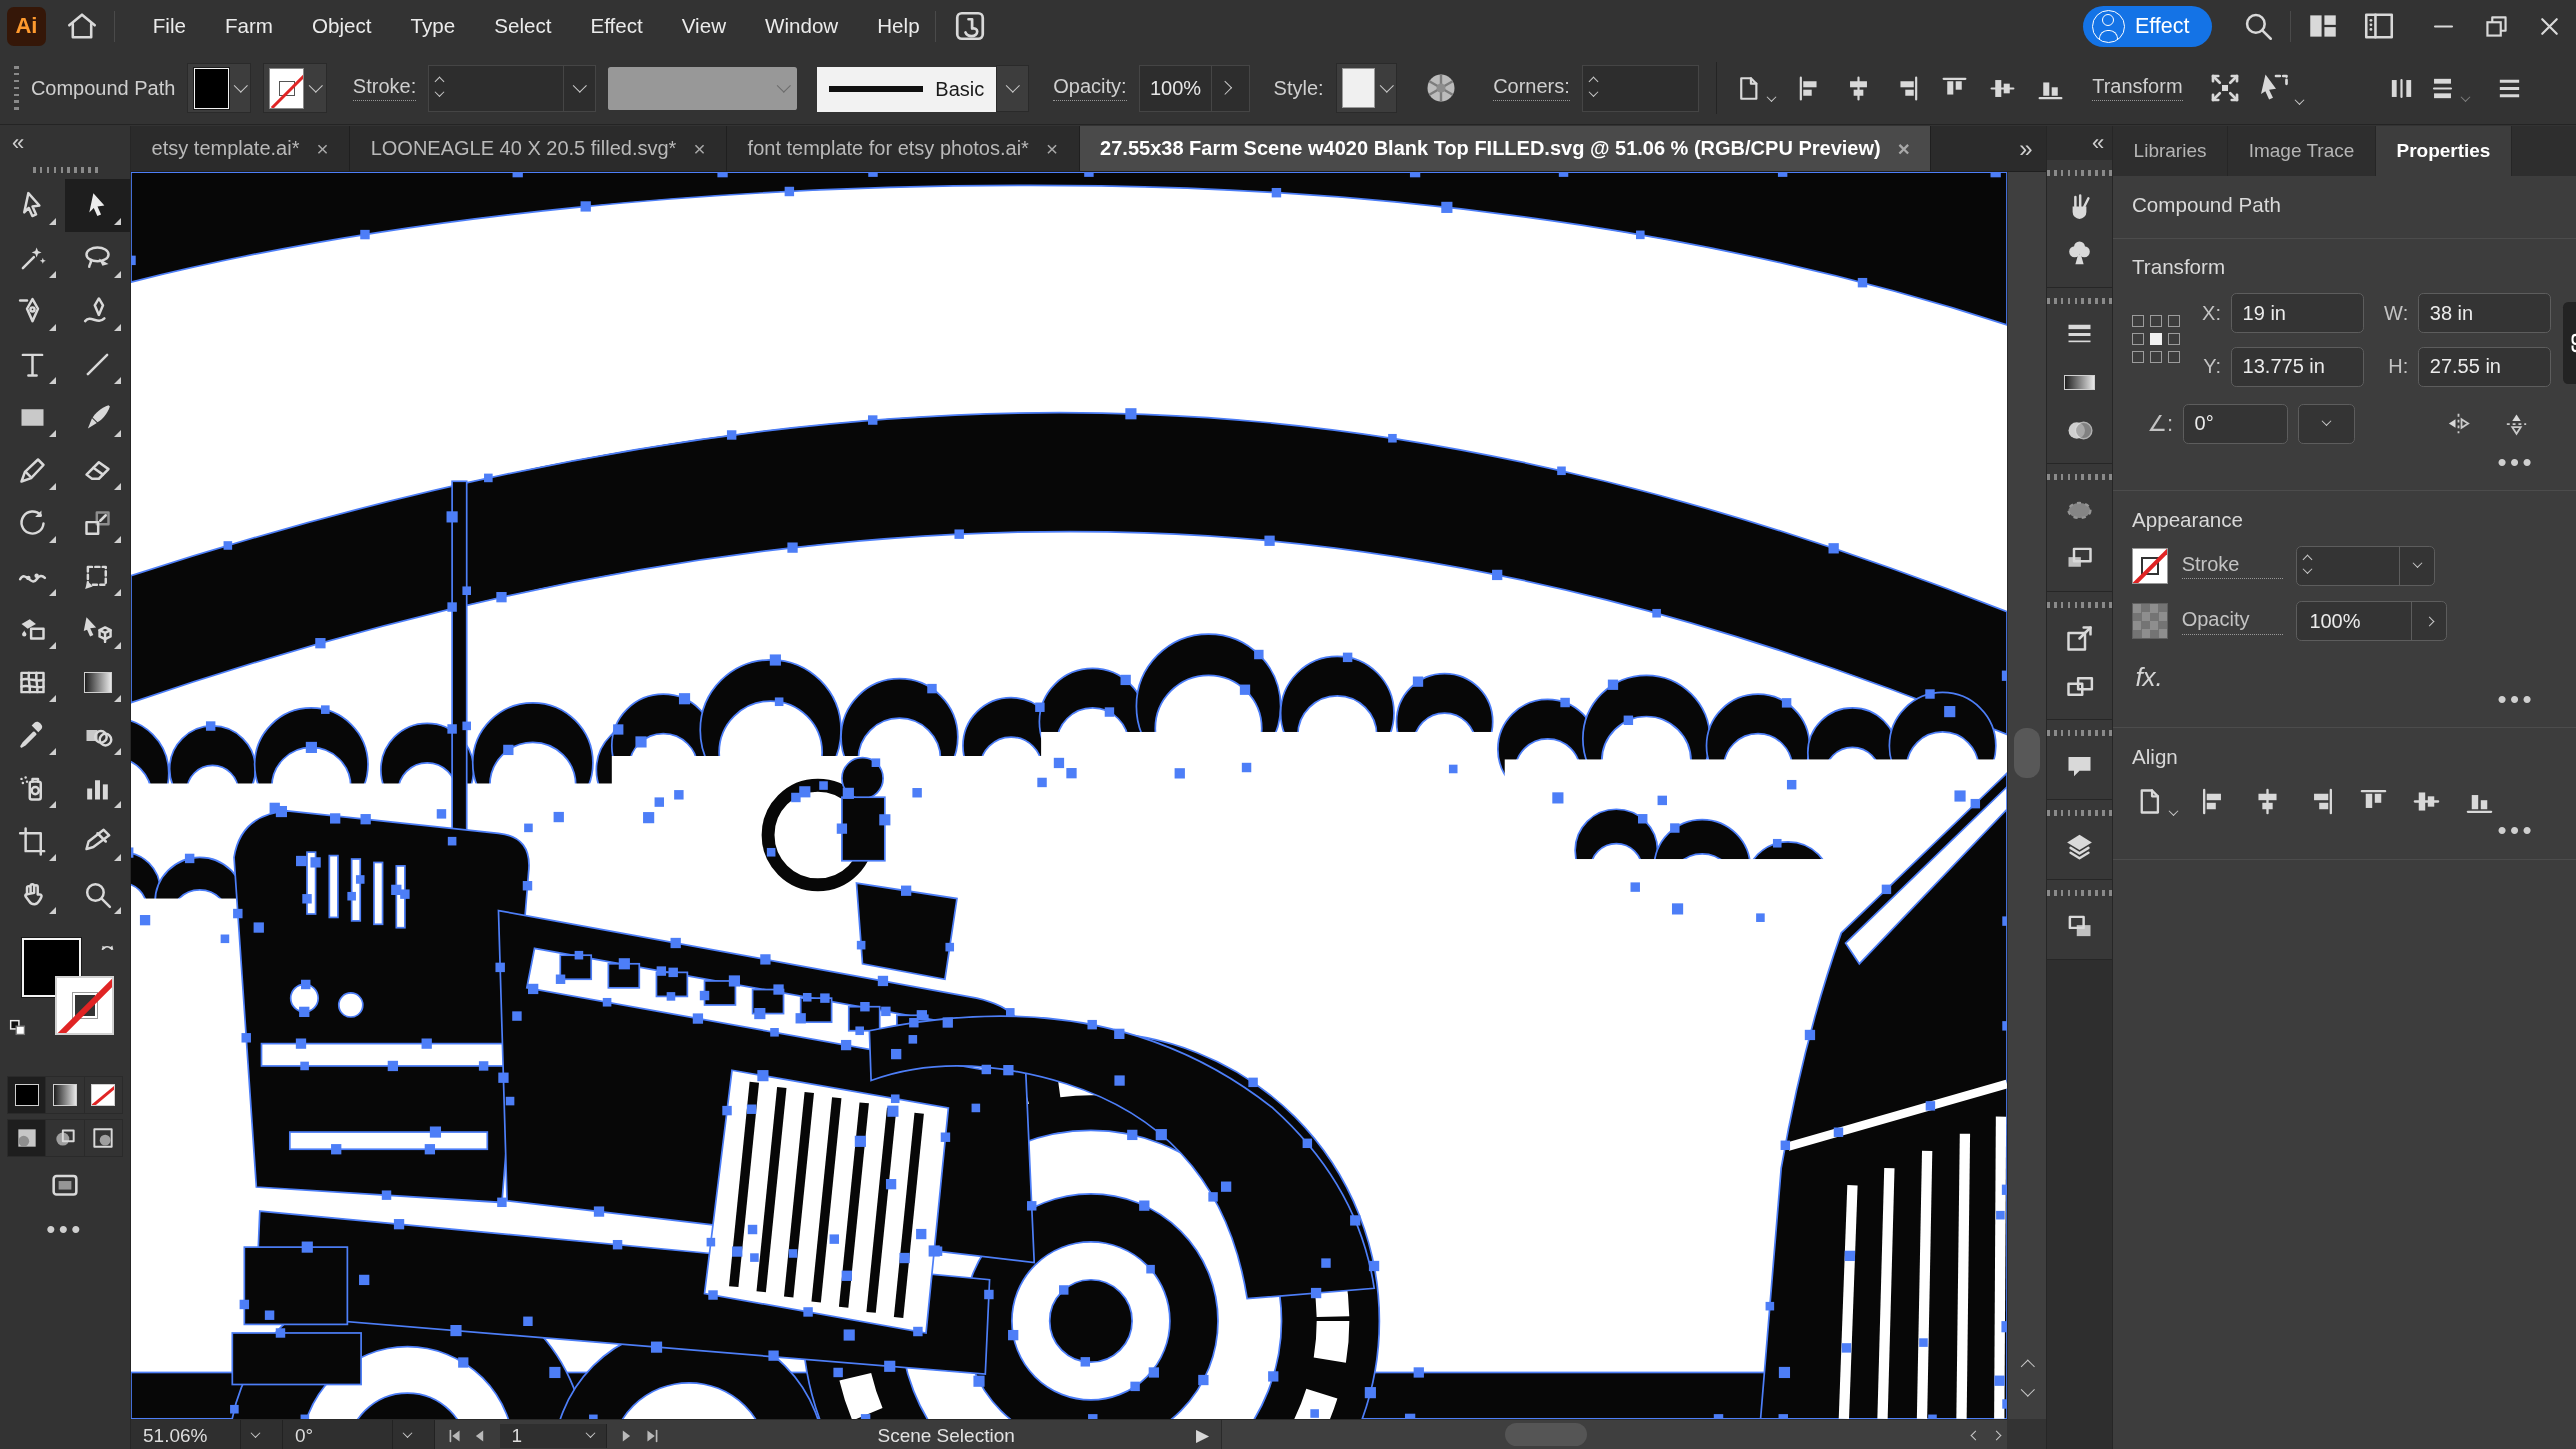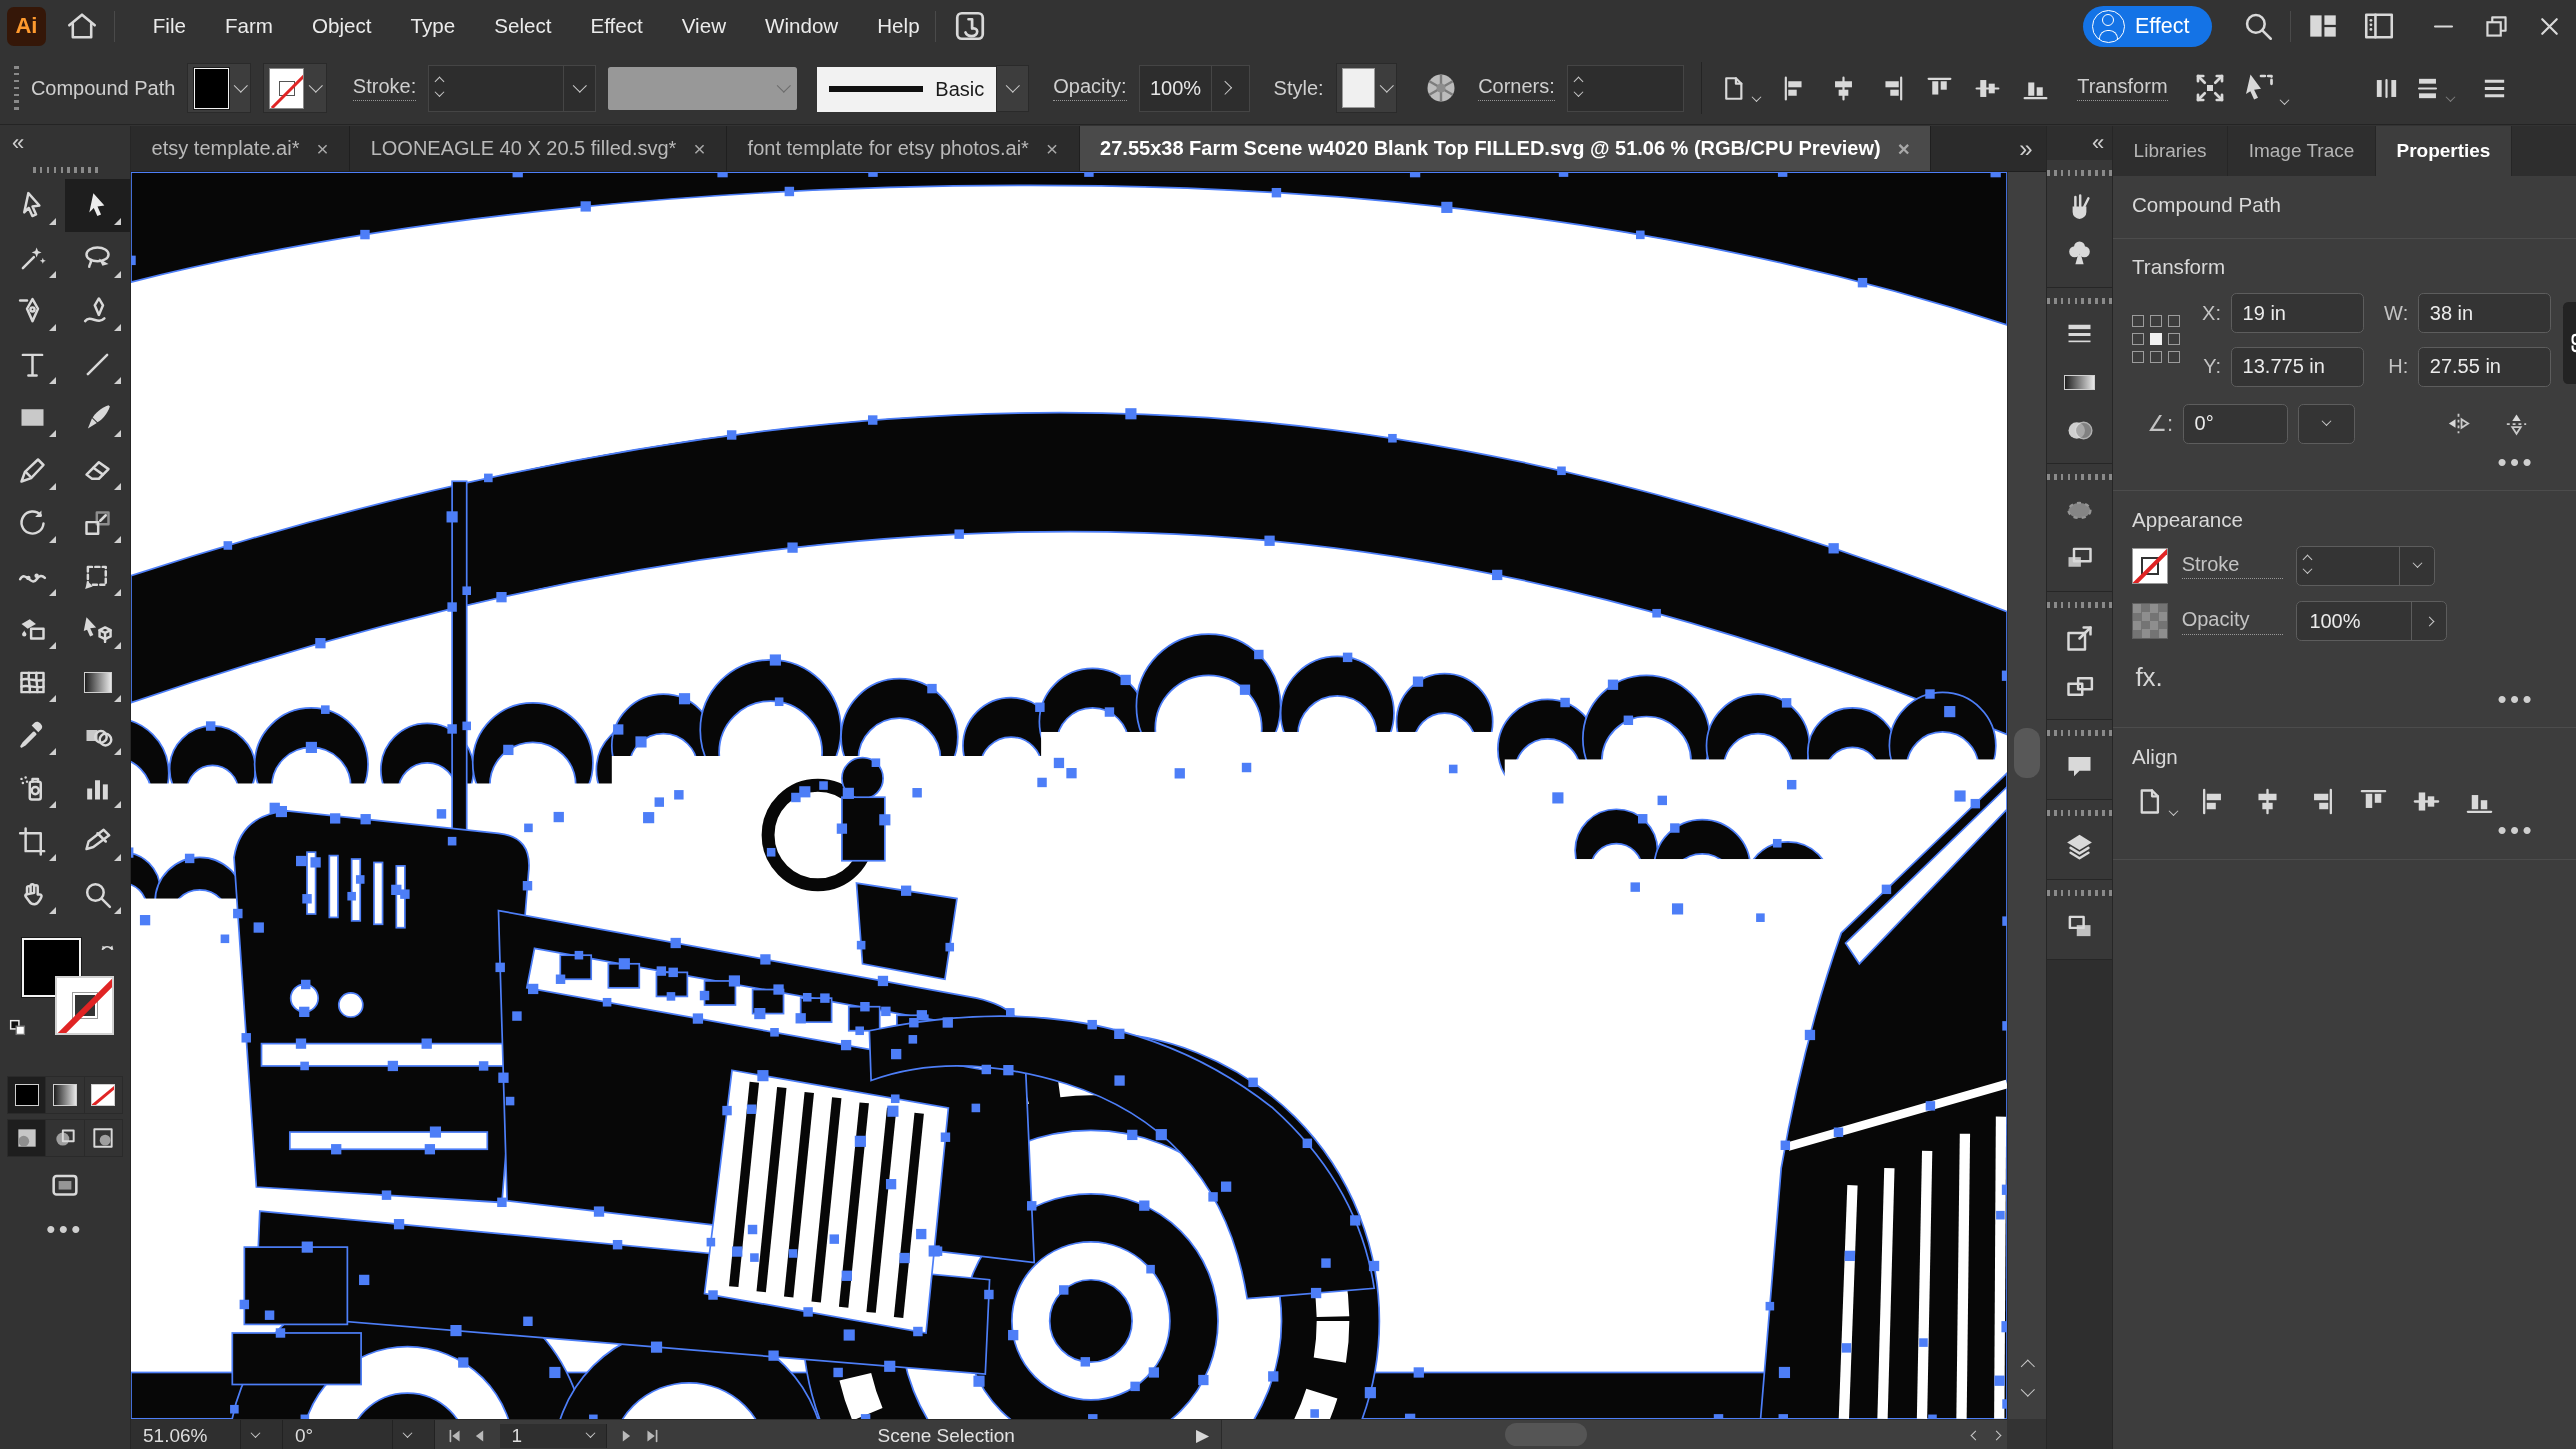--- a/index.html
+++ b/index.html
@@ -112,21 +112,21 @@
   #refgrid i{border:1.7px solid #9c9c9c;display:block}
   #refgrid i.c{background:#f0f0f0;border-color:#f0f0f0}
   #chain-btn{width:43px;height:82px;background:#232323;border-radius:5.2px;display:flex;align-items:center;justify-content:center;margin-left:12px}
   .prow-dots{display:flex;justify-content:flex-end;padding:0 22px 6.9px 0}
   .arow{display:flex;align-items:center;gap:13.7px;margin-bottom:15.5px}
   .asw-fill{width:34px;height:34px;background:#000;border:1.7px solid #ececec;outline:0.9px solid #222}
   .asw-none{width:34px;height:34px;background:#fff;border:0.9px solid #999;position:relative;overflow:hidden}
   .asw-none::before{content:"";position:absolute;left:7.7px;top:7.7px;width:14.6px;height:14.6px;border:2.6px solid #333}
   .asw-none::after{content:"";position:absolute;left:-6.9px;top:14.6px;width:55px;height:4.3px;background:#e02424;transform:rotate(-45deg)}
   .asw-checker{width:34px;height:34px;background:conic-gradient(#9a9a9a 25%,#c4c4c4 0 50%,#9a9a9a 0 75%,#c4c4c4 0) 0 0/17px 17px;opacity:.6;border:0.9px solid #777}
-  .fx{color:#d5d5d5;font-size:26px;padding:5.2px 0 1.7px 3.4px}
+  .fx{font-style:italic;color:#d5d5d5;font-size:26px;padding:5.2px 0 1.7px 3.4px}
   .qa-row{display:flex;gap:20.6px;padding:3.4px 0 17px 0}
   .qa-btn{flex:1;height:43px;border:1.7px solid #8a8a8a;border-radius:5.2px;display:flex;align-items:center;justify-content:center;color:#ececec;background:transparent}
   .align-row{display:flex;align-items:center;gap:22px;padding:3.4px 0 8.6px 1.7px}
   .align-row .ic{width:31px;height:31px}
   
   #statusbar{left:131px;top:1419px;width:1876px;height:31px;background:#3b3b3b;border-top:0.9px solid #2a2a2a;display:flex;align-items:stretch;font-size:19px}
   .sb-box{background:#2f2f2f;border-right:0.9px solid #222;display:flex;align-items:center;padding:0 12px;gap:12px;color:#dcdcdc}
   .sb-chv{width:29px;display:flex;align-items:center;justify-content:center;border-left:0.9px solid #222;align-self:stretch}
   .sb-nav{display:flex;align-items:center;gap:3.4px;padding:0 8.6px}
   .sb-nav .ic{width:22px;height:22px;opacity:.8}
@@ -266,21 +266,21 @@
       <span style="width:31px;height:38px;background:#f0f0f0;border:0.9px solid #999"></span>
       <span class="chv d"></span>
     </span>
   <span class="ic" style="width:36px;height:36px;margin-left:13.7px">
       <svg viewBox="0 0 24 24" xmlns="http://www.w3.org/2000/svg">
         <circle cx="12" cy="12" r="9" fill="#bcbcbc"></circle>
         <path d="M12 3v18M4.2 7.5l15.6 9M4.2 16.5l15.6-9" stroke="#7c7c7c" stroke-width="1.6"></path>
         <circle cx="12" cy="12" r="3" fill="#8d8d8d"></circle>
       </svg>
     </span>
-  <span class="cb-label dotted-u" style="margin-left:7px">Corners:</span>
+  <span class="cb-label dotted-u" style="margin-left:22px">Corners:</span>
   <span class="cbox" style="padding:0">
     <span class="stepper">
         <span class="chv u sm"></span>
         <span class="chv d sm"></span>
       </span>
       <span style="width:94px"></span>
   </span>
   <span class="cb-group-sep"></span>
   <span class="flex" style="gap:5.2px">
       <span class="ic">

